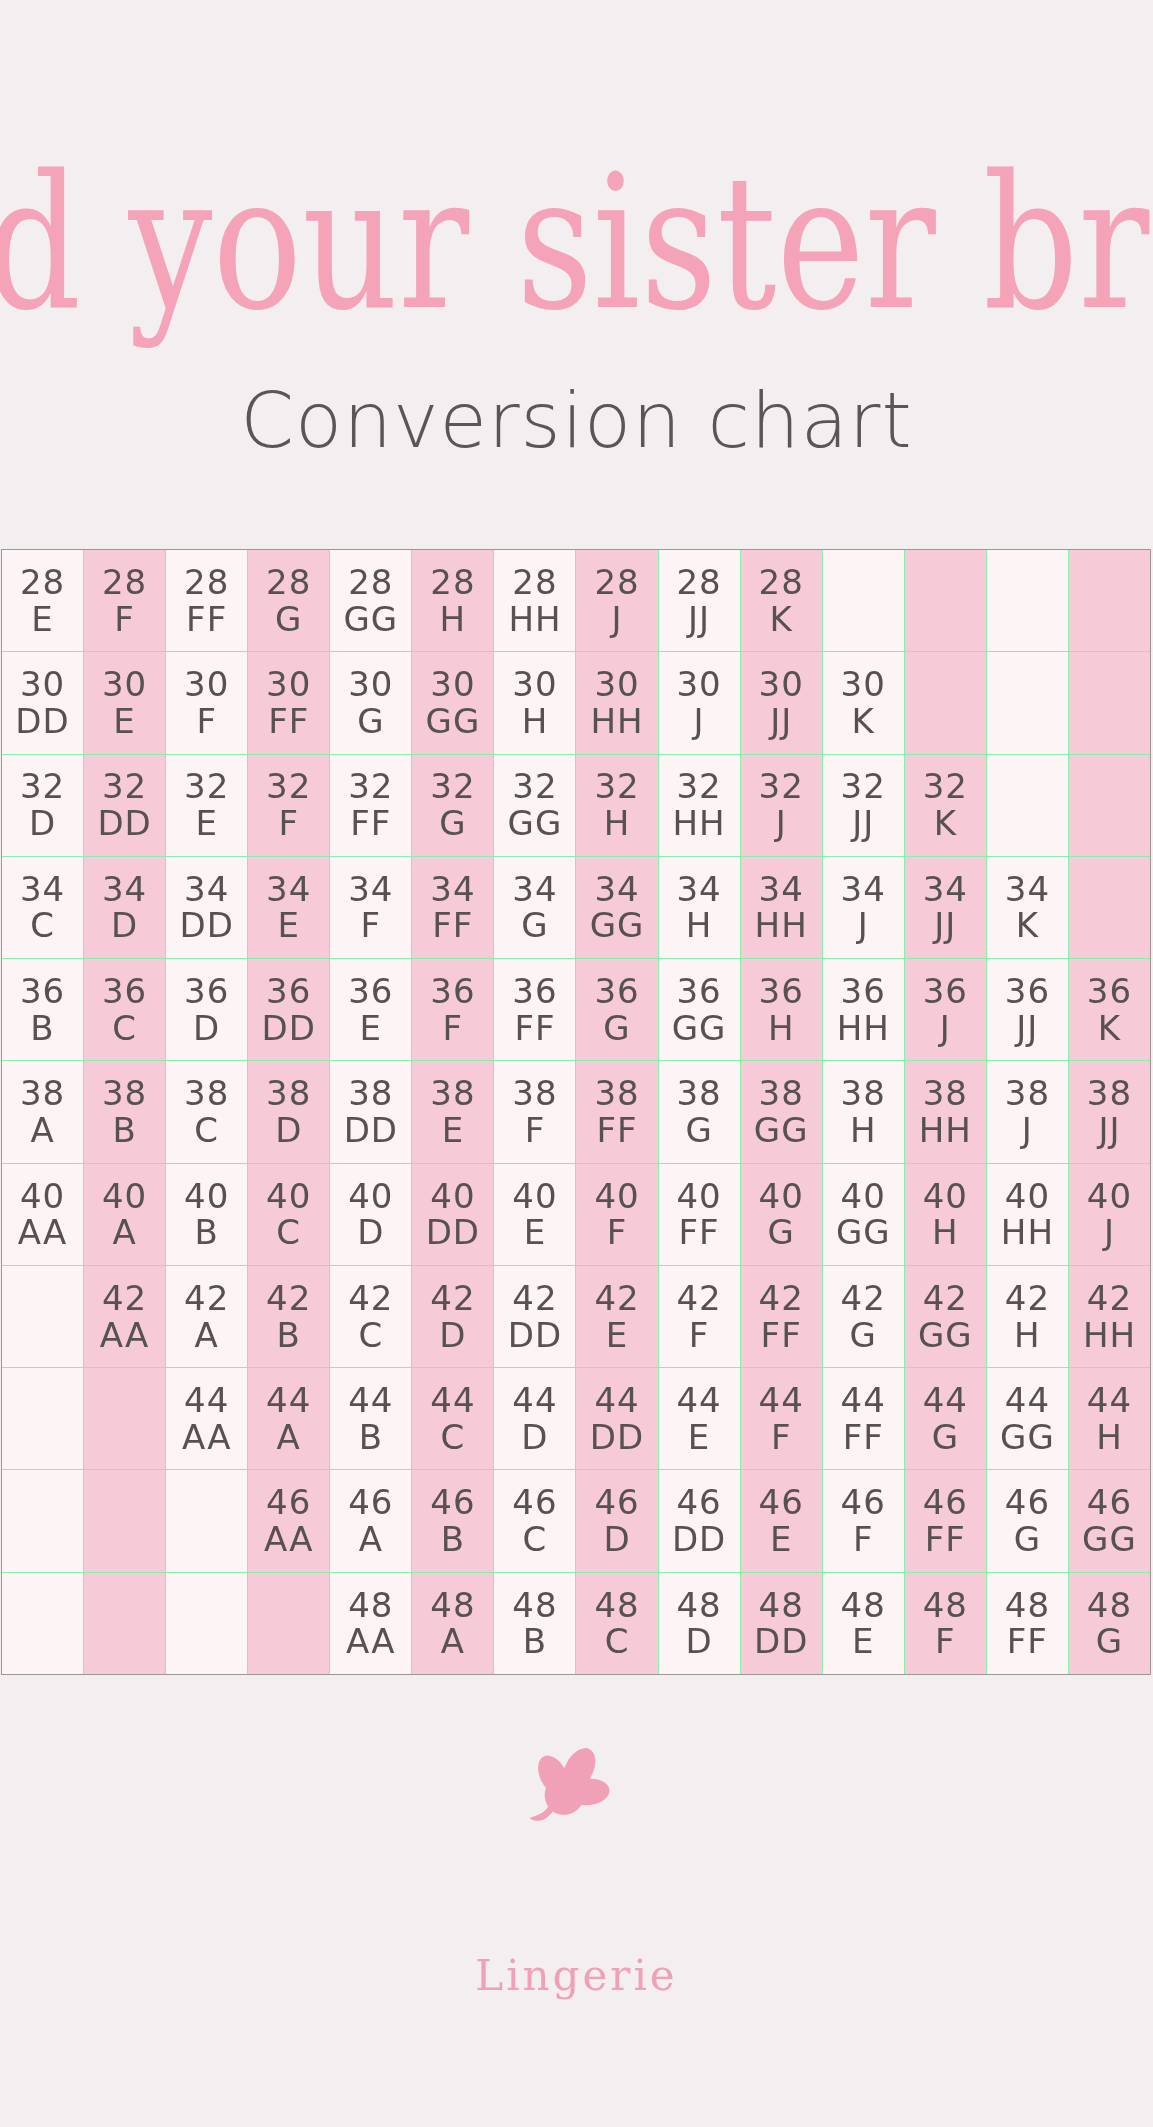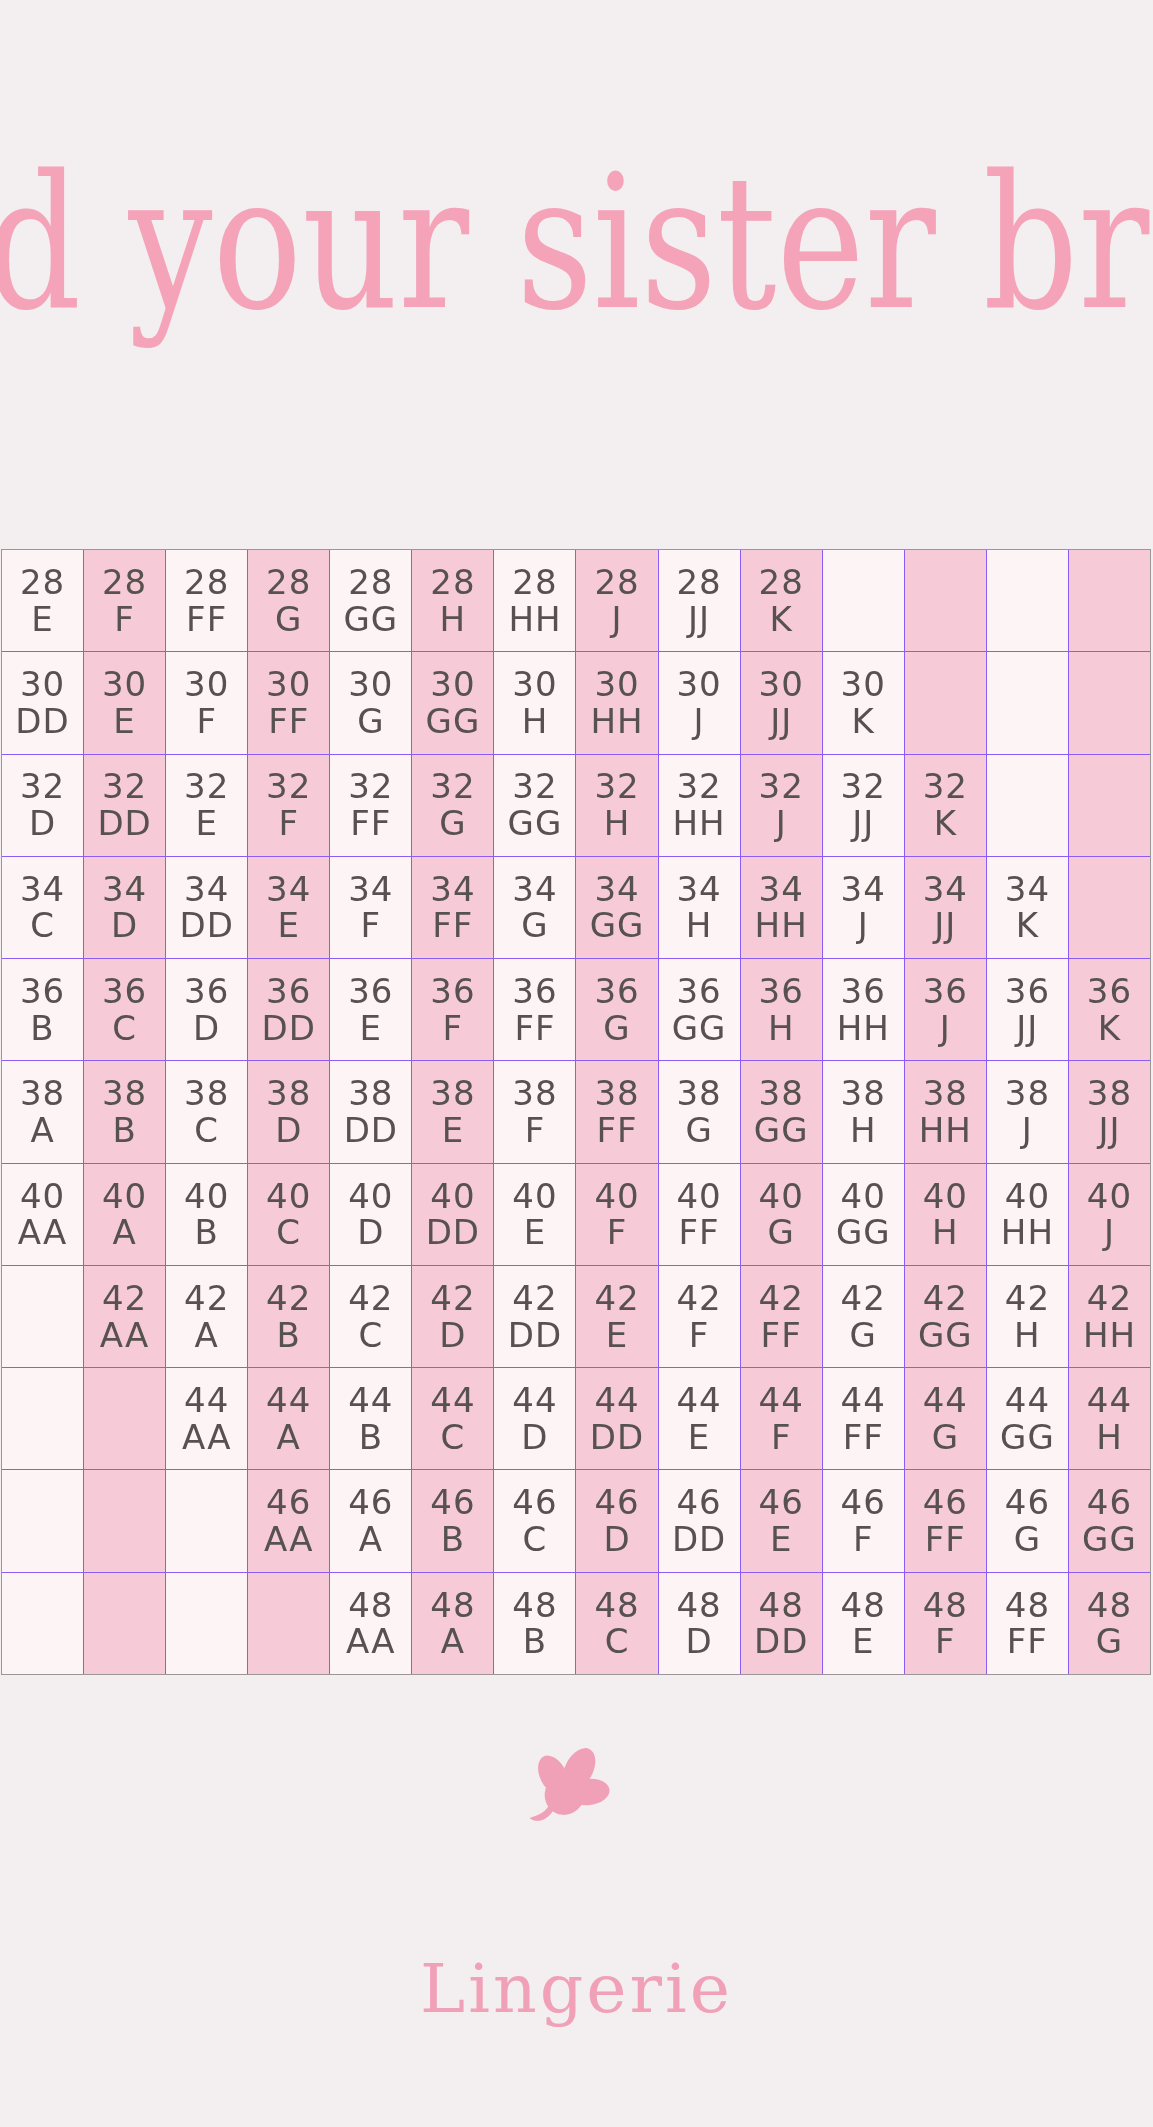--- a/index.html
+++ b/index.html
@@ -42,21 +42,21 @@
   .size-table{
     position:absolute;
     top:549px;
     left:1px;
     width:1148px;
     height:1124px;
     display:grid;
     grid-template-columns:repeat(14,1fr);
     grid-template-rows:repeat(11,1fr);
     gap:1px;
-    background:#8b5cf6;        
+    background:#86efac;        
     border:1px solid #9c9697;
   }
   .cell{
     display:flex;
     flex-direction:column;
     align-items:center;
     justify-content:center;
     font-size:34px;
     line-height:1.08;
     letter-spacing:1px;
@@ -84,33 +84,34 @@
     line-height:1;
     color:#f1a1b7;
   }
   .brand-sub{
     position:absolute;
     top:1955px;
     left:0;
     width:100%;
     text-align:center;
     font-family:"DejaVu Serif", serif;
-    font-size:68px;
+    font-size:42px;
     line-height:1;
     letter-spacing:3px;
     color:#f1a1b7;
   }
 </style>
 </head>
 <body>
 
 <div class="page">
 
   <div class="hero-title">d your sister bra</div>
 
+  <div class="subtitle">Conversion chart</div>
 
   <div class="size-table" id="size-table">
       <div class="cell light">
         <span>28</span>
         <span>E</span>
       </div>
       <div class="cell pink">
         <span>28</span>
         <span>F</span>
       </div>

